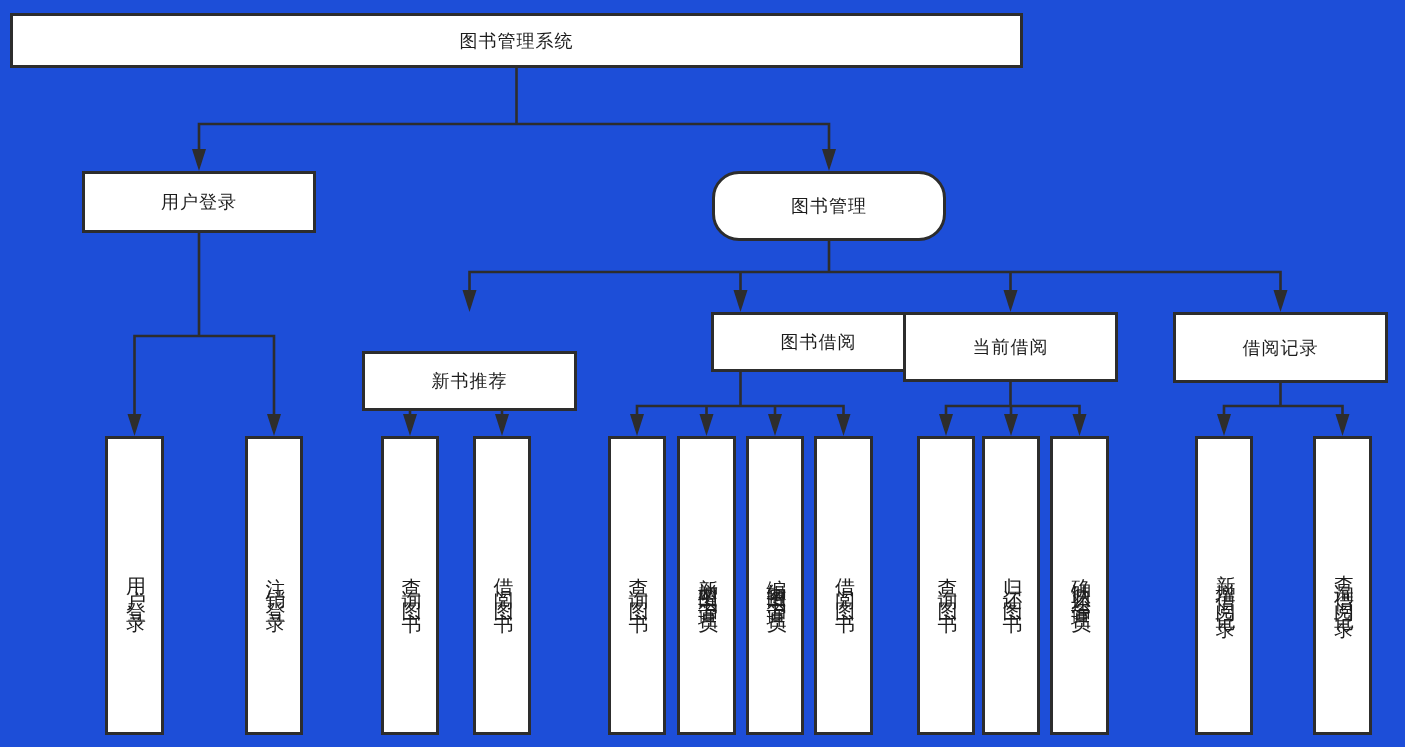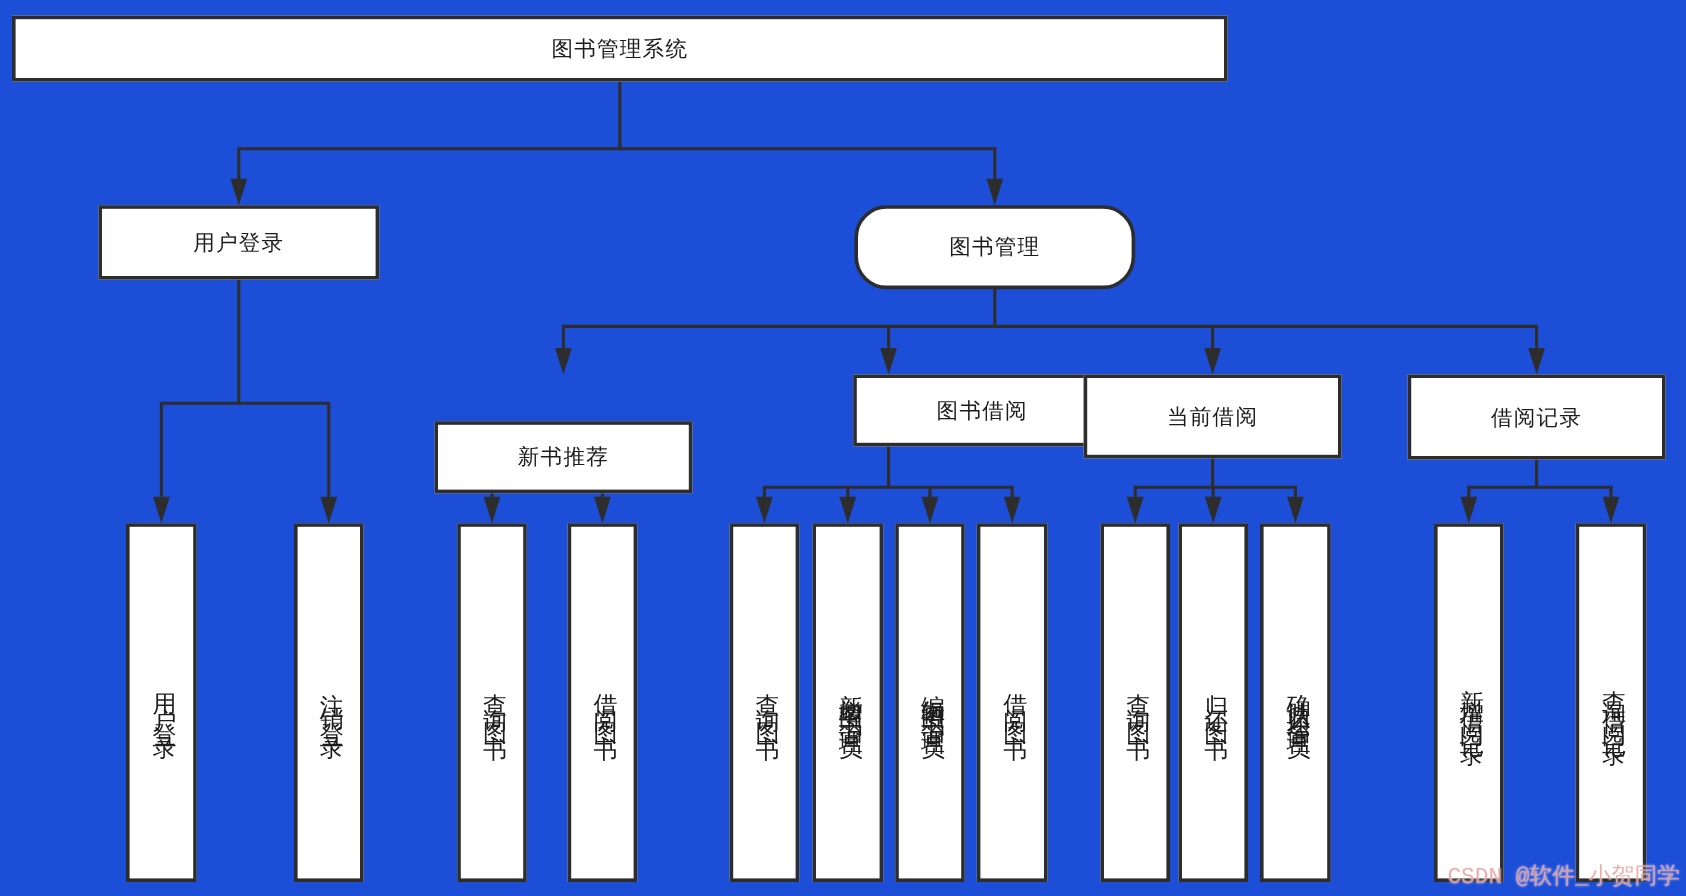--- a/index.html
+++ b/index.html
@@ -162,15 +162,14 @@
     <span class="vtext sp9">确认归还（管理员）</span>
   </div>
 
   <div class="box leaf" style="left:1195px; width:58px;">
     <span class="vtext sp6">新增借阅记录</span>
   </div>
   <div class="box leaf" style="left:1313px; width:59px;">
     <span class="vtext sp6">查询借阅记录</span>
   </div>
 
-  <div id="watermark">CSDN @软件_小贺同学</div>
 
 </div>
 
 </body></html>

